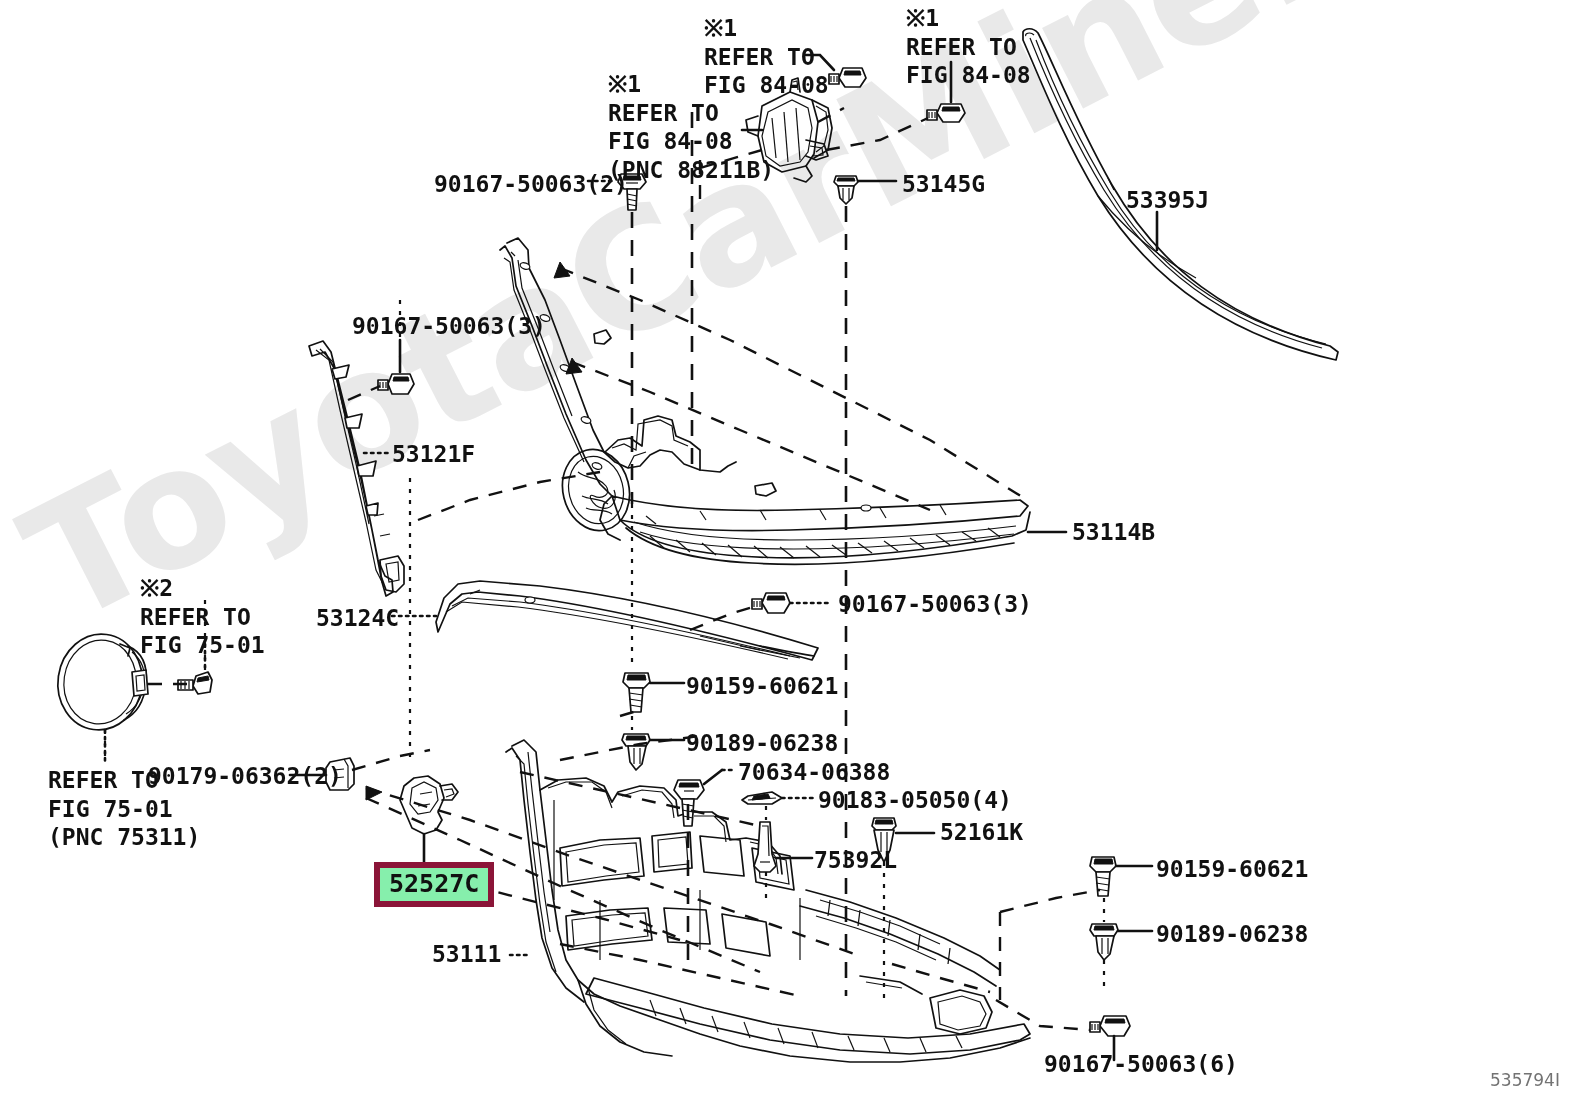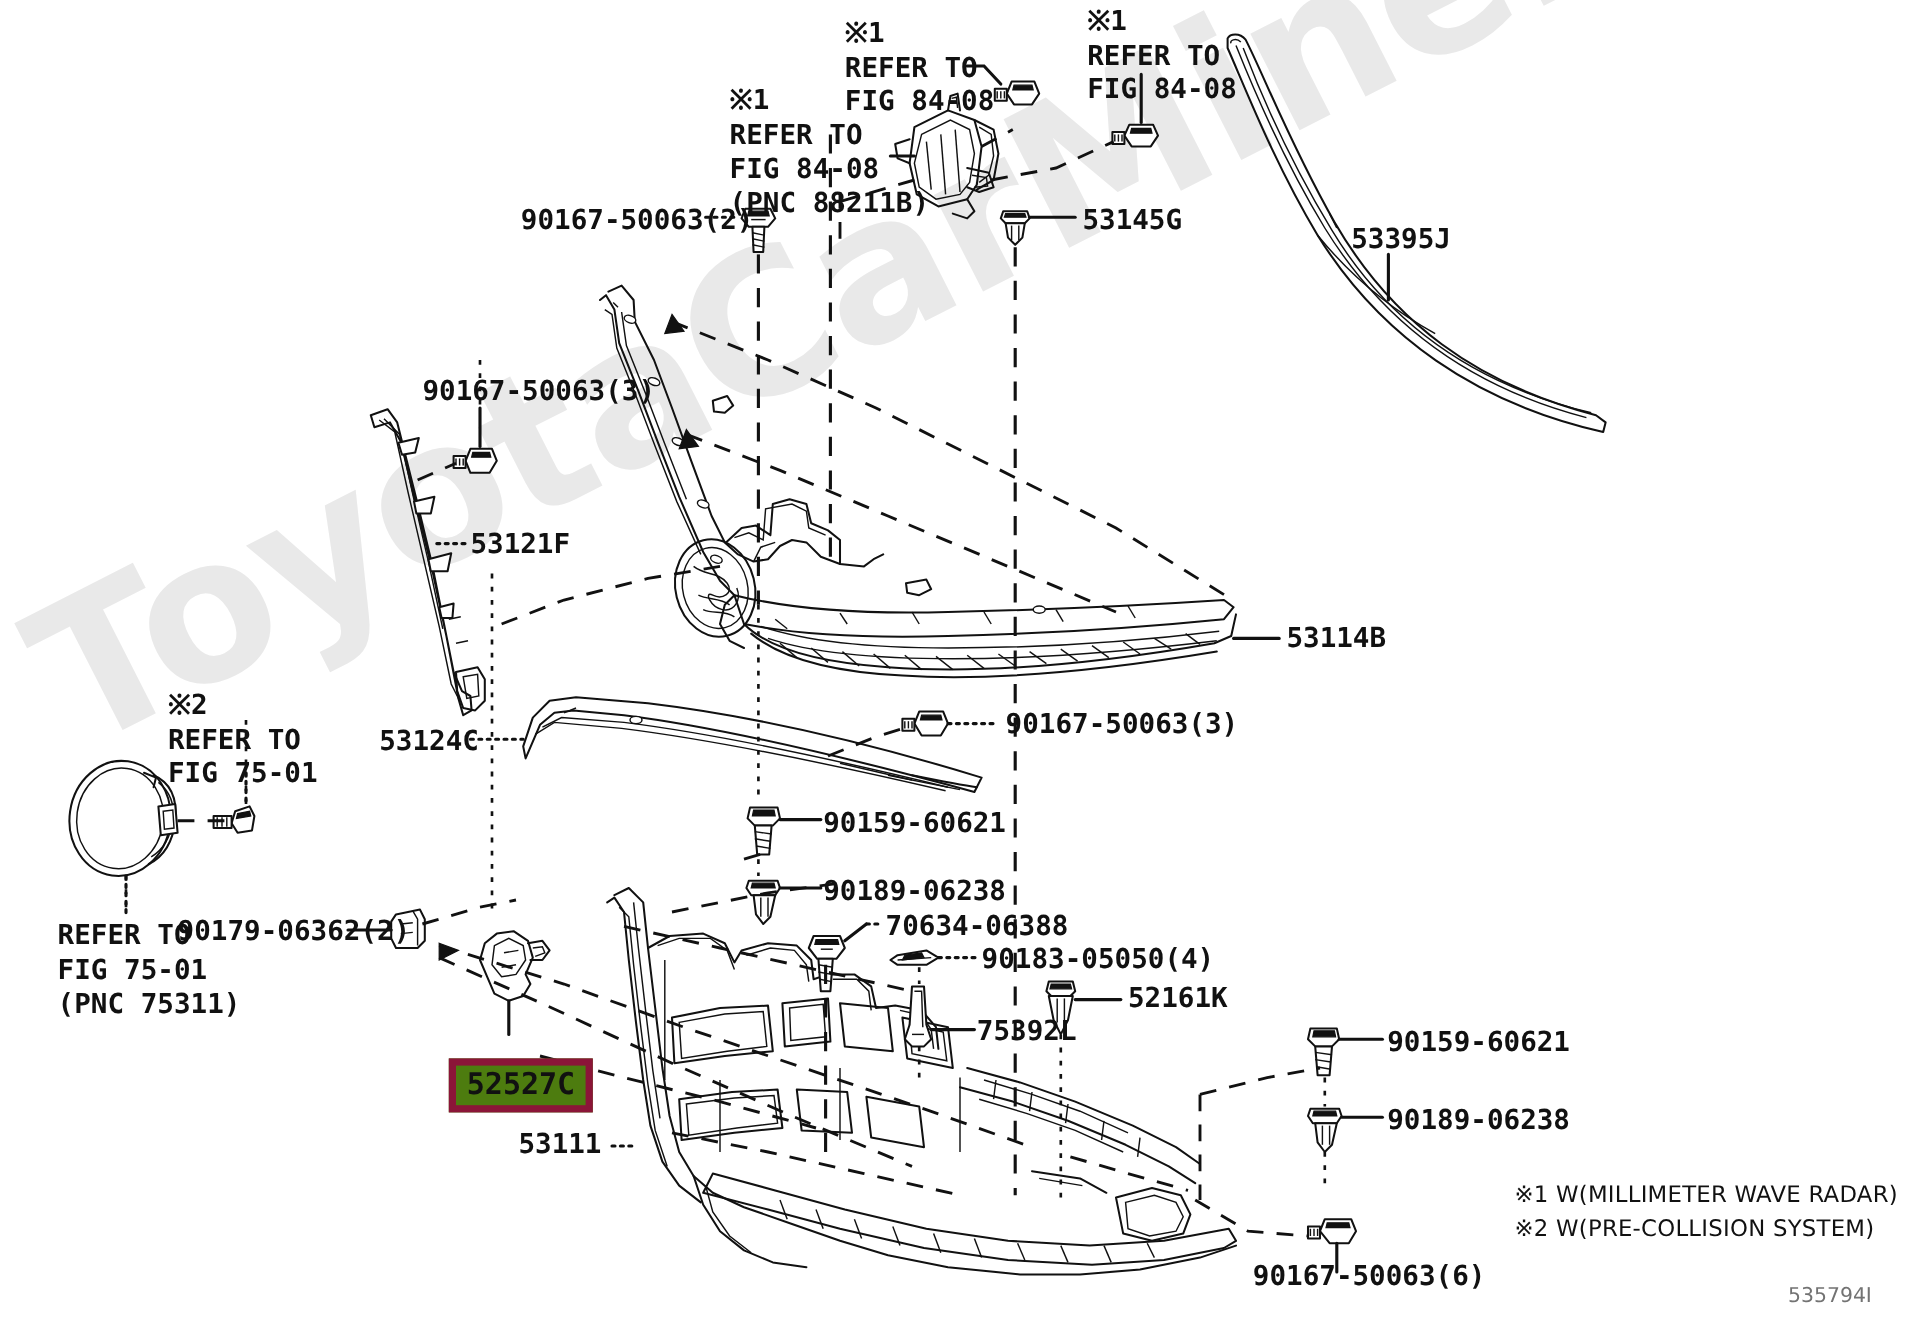--- a/index.html
+++ b/index.html
@@ -24,25 +24,25 @@
   .lbl{position:absolute;z-index:30;white-space:pre;
        font-family:"DejaVu Sans Mono","Liberation Mono",monospace;
        font-size:23px;font-weight:700;color:#111;line-height:1.24;
        letter-spacing:0px;}
   .lbl.note{font-family:"DejaVu Sans","Liberation Sans",sans-serif;
             font-size:19px;font-weight:400;letter-spacing:.2px;}
   .lbl.figid{font-family:"DejaVu Sans","Liberation Sans",sans-serif;
              font-size:17px;font-weight:400;color:#737373;}
 
   
-  .hl{position:absolute;z-index:40;background:#4d7c0f;
+  .hl{position:absolute;z-index:40;background:#86efac;
       border:6px solid #8B1538;padding:2px 9px 3px 9px;
       font-family:"DejaVu Sans Mono","Liberation Mono",monospace;
       font-size:25px;font-weight:700;color:#111;line-height:1.1;
-      white-space:pre;margin-top:20px;}
+      white-space:pre;}
 </style>
 </head>
 <body>
 
 <div id="stage">
 
   <div class="wm">
     <div class="wm-txt">ToyotaCarMine.ru</div>
   </div>
 
@@ -567,18 +567,16 @@
   <div class="lbl" style="left:148px;top:762px;">90179-06362(2)</div>
 
   <div class="lbl" style="left:1156px;top:855px;">90159-60621</div>
   <div class="lbl" style="left:1156px;top:920px;">90189-06238</div>
 
   <div class="lbl" style="left:432px;top:940px;">53111</div>
   <div class="lbl" style="left:1044px;top:1050px;">90167-50063(6)</div>
 
   <div class="hl" style="left:374px;top:862px;">52527C</div>
 
-  <div class="lbl note" style="left:1262px;top:985px;">※1 W(MILLIMETER WAVE RADAR)</div>
-  <div class="lbl note" style="left:1262px;top:1013px;">※2 W(PRE-COLLISION SYSTEM)</div>
 
   <div class="lbl figid" style="left:1490px;top:1070px;">535794I</div>
 
 </div>
 
 </body></html>

